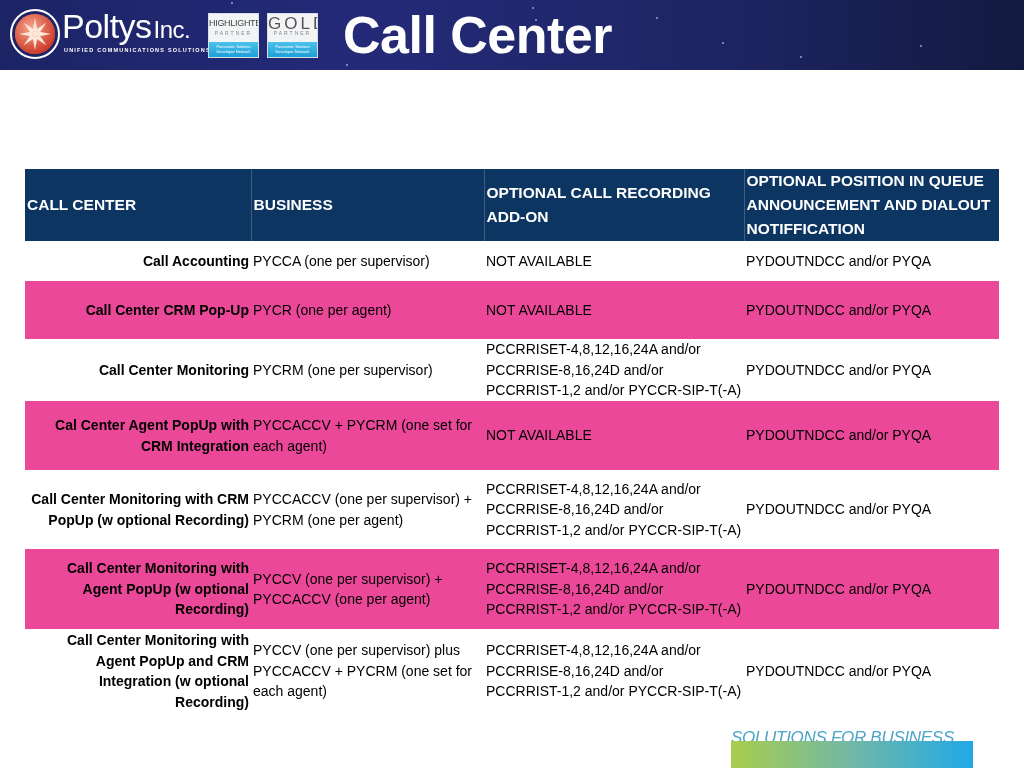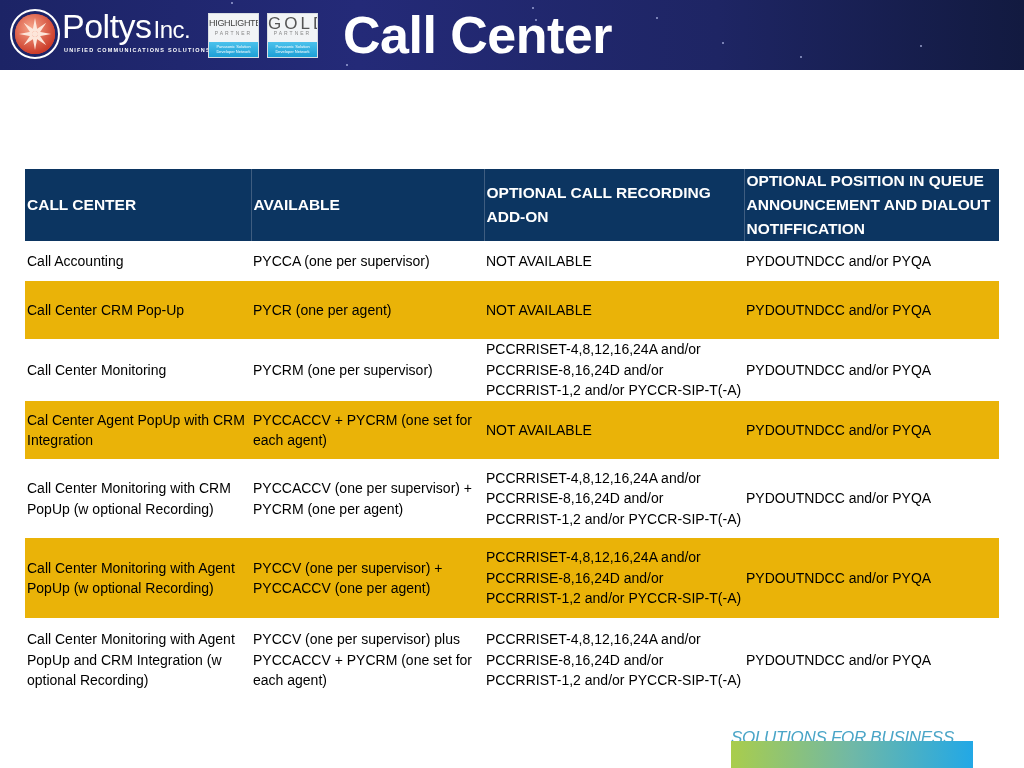--- a/index.html
+++ b/index.html
@@ -45,22 +45,22 @@
       border-collapse: collapse; table-layout: fixed;
       font-family: "Liberation Sans", sans-serif; font-size: 14px; color: #000;
     }
     .table th {
       background: #0c3561; color: #ffffff; font-weight: bold; text-align: left;
       font-size: 15.5px; line-height: 24px; padding: 0 2px; vertical-align: middle;
       border-right: 1px solid #3f5d80;
     }
     .table th:last-child { border-right: none; }
     .table td { padding: 0 2px; vertical-align: middle; line-height: 20.5px; font-size: 14px; }
-    .table td.name { font-weight: normal; }
-    .table tr.alt td { background: #eab308; }
+    .table td.name { font-weight: bold; text-align: right; }
+    .table tr.alt td { background: #ec4899; }
     .table tr.plain td { background: #ffffff; }
 
     .footer-brand { position: absolute; left: 731px; top: 728px; color: #4aa5c7; font-size: 17px; font-style: italic; letter-spacing: -0.3px; }
     .footer-bar { position: absolute; left: 731px; top: 741px; width: 242px; height: 27px; background: linear-gradient(90deg, #a9cd4c 0%, #70b8a6 50%, #22a8e6 100%); }
   </style>
 </head>
 <body>
 
 <div class="header">
   <span class="star" style="left:231px;top:2px"></span>
@@ -117,21 +117,21 @@
 <table class="table">
   <colgroup>
     <col style="width:226px">
     <col style="width:233px">
     <col style="width:260px">
     <col style="width:255px">
   </colgroup>
   <thead>
     <tr style="height:72px">
       <th>CALL CENTER</th>
-      <th>AVAILABLE</th>
+      <th>BUSINESS</th>
       <th>OPTIONAL CALL RECORDING ADD-ON</th>
       <th>OPTIONAL POSITION IN QUEUE ANNOUNCEMENT AND DIALOUT NOTIFFICATION</th>
     </tr>
   </thead>
   <tbody>
     <tr class="plain" style="height:40px">
       <td class="name">Call Accounting</td>
       <td>PYCCA (one per supervisor)</td>
       <td>NOT AVAILABLE</td>
       <td>PYDOUTNDCC and/or PYQA</td>
@@ -141,21 +141,21 @@
       <td>PYCR (one per agent)</td>
       <td>NOT AVAILABLE</td>
       <td>PYDOUTNDCC and/or PYQA</td>
     </tr>
     <tr class="plain" style="height:62px">
       <td class="name">Call Center Monitoring</td>
       <td>PYCRM (one per supervisor)</td>
       <td>PCCRRISET-4,8,12,16,24A and/or PCCRRISE-8,16,24D and/or PCCRRIST-1,2 and/or PYCCR-SIP-T(-A)</td>
       <td>PYDOUTNDCC and/or PYQA</td>
     </tr>
-    <tr class="alt" style="height:58px">
+    <tr class="alt" style="height:69px">
       <td class="name">Cal Center Agent PopUp with CRM Integration</td>
       <td>PYCCACCV + PYCRM (one set for each agent)</td>
       <td>NOT AVAILABLE</td>
       <td>PYDOUTNDCC and/or PYQA</td>
     </tr>
     <tr class="plain" style="height:79px">
       <td class="name">Call Center Monitoring with CRM PopUp  (w optional Recording)</td>
       <td>PYCCACCV (one per supervisor) + PYCRM (one per agent)</td>
       <td>PCCRRISET-4,8,12,16,24A and/or PCCRRISE-8,16,24D and/or PCCRRIST-1,2 and/or PYCCR-SIP-T(-A)</td>
       <td>PYDOUTNDCC and/or PYQA</td>

